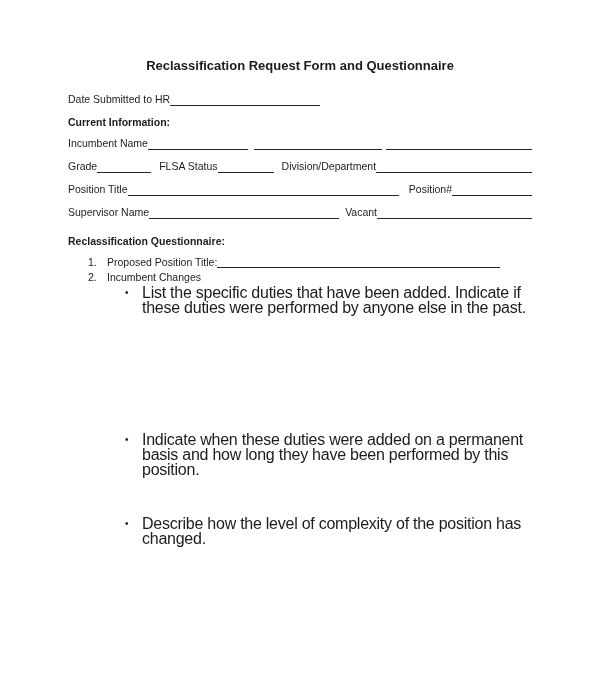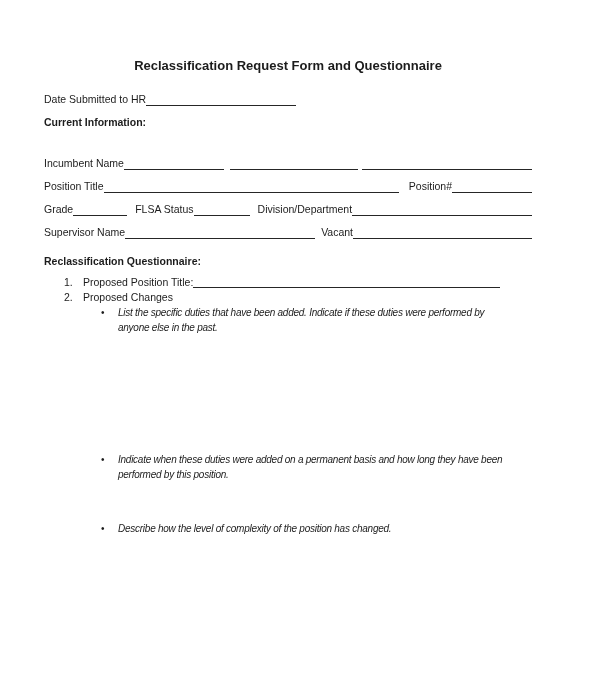--- a/index.html
+++ b/index.html
@@ -5,21 +5,21 @@
   * { box-sizing: border-box; }
   html, body { margin: 0; padding: 0; background: #ffffff; }
   body {
     width: 600px; height: 700px;
     font-family: "Liberation Sans", sans-serif;
     color: #1c1c1c;
     overflow: hidden;
   }
   .page {
     width: 600px; height: 700px;
-    padding: 57px 68px 0 44px;
+    padding: 57px 68px 0 68px;
     background: #ffffff;
   }
   .title {
     text-align: center;
     font-weight: bold;
     font-size: 13px;
     line-height: 18px;
     margin: 0 0 16px 0;
   }
   .row {
@@ -36,44 +36,43 @@
     border-bottom: 1.3px solid #262626;
     height: 11px;
     align-self: flex-end;
     margin-bottom: 2px;
   }
   .b-flex { flex: 1 1 auto; }
   .heading {
     font-weight: bold;
     font-size: 10.5px;
     line-height: 17px;
-    margin-bottom: 24px;
+    margin-bottom: 4px;
   }
   .heading.q { margin-top: 12px; margin-bottom: 5px; }
   .olist { margin-left: 20px; font-size: 10.5px; line-height: 15px; }
   .oli { display: flex; align-items: baseline; }
   .oli .num { flex: 0 0 19px; }
   .oli.with-blank { margin-right: 32px; }
   .note {
     font-style: italic;
     font-size: 10px;
     letter-spacing: -0.2px;
     line-height: 15px;
     margin-left: 19px;
     white-space: nowrap;
   }
   .bullets { margin-left: 37px; }
   .bullet-row { display: flex; align-items: flex-start; line-height: 15px; }
   .bullet-glyph { flex: 0 0 17px; font-size: 10px; line-height: 15px; }
   .bullet-text {
-    font-size: 10px;
+    font-size: 16px;
     letter-spacing: -0.25px;
     line-height: 15px;
     max-width: 388px;
-    font-style: italic;
   }
   .spacer-lg { height: 117px; }
   .spacer-md { height: 39px; }
   
   .w150 { width: 150px; }
   .w100 { width: 100px; }
   .w128 { width: 128px; }
   .w80  { width: 80px; }
   .w54  { width: 54px; }
   .w56  { width: 56px; }
@@ -98,33 +97,33 @@
   <div class="heading">Current Information:</div>
 
   <div class="row">
     <span class="label">Incumbent Name</span>
     <span class="blank w100"></span>
     <span class="blank w128 ml6"></span>
     <span class="blank b-flex ml4"></span>
   </div>
 
   <div class="row">
-    <span class="label">Position Title</span>
-    <span class="blank b-flex"></span>
-    <span class="label ml10">Position#</span>
-    <span class="blank w80"></span>
-  </div>
-
-  <div class="row">
     <span class="label">Grade</span>
     <span class="blank w54"></span>
     <span class="label ml8">FLSA Status</span>
     <span class="blank w56"></span>
     <span class="label ml8">Division/Department</span>
     <span class="blank b-flex"></span>
+  </div>
+
+  <div class="row">
+    <span class="label">Position Title</span>
+    <span class="blank b-flex"></span>
+    <span class="label ml10">Position#</span>
+    <span class="blank w80"></span>
   </div>
 
   <div class="row">
     <span class="label">Supervisor Name</span>
     <span class="blank w190"></span>
     <span class="label ml6">Vacant</span>
     <span class="blank b-flex"></span>
   </div>
 
   <div class="heading q">Reclassification Questionnaire:</div>
@@ -132,21 +131,21 @@
   <div class="olist">
 
     <div class="oli with-blank">
       <span class="num">1.</span>
       <span class="label">Proposed Position Title:</span>
       <span class="blank b-flex"></span>
     </div>
 
     <div class="oli">
       <span class="num">2.</span>
-      <span class="label">Proposed Changes</span>
+      <span class="label">Incumbent Changes</span>
     </div>
 
 
     <div class="bullets">
 
       <div class="bullet-row">
         <span class="bullet-glyph">•</span>
         <span class="bullet-text">List the specific duties that have been added. Indicate if these duties were performed by anyone else in the past.</span>
       </div>
 

